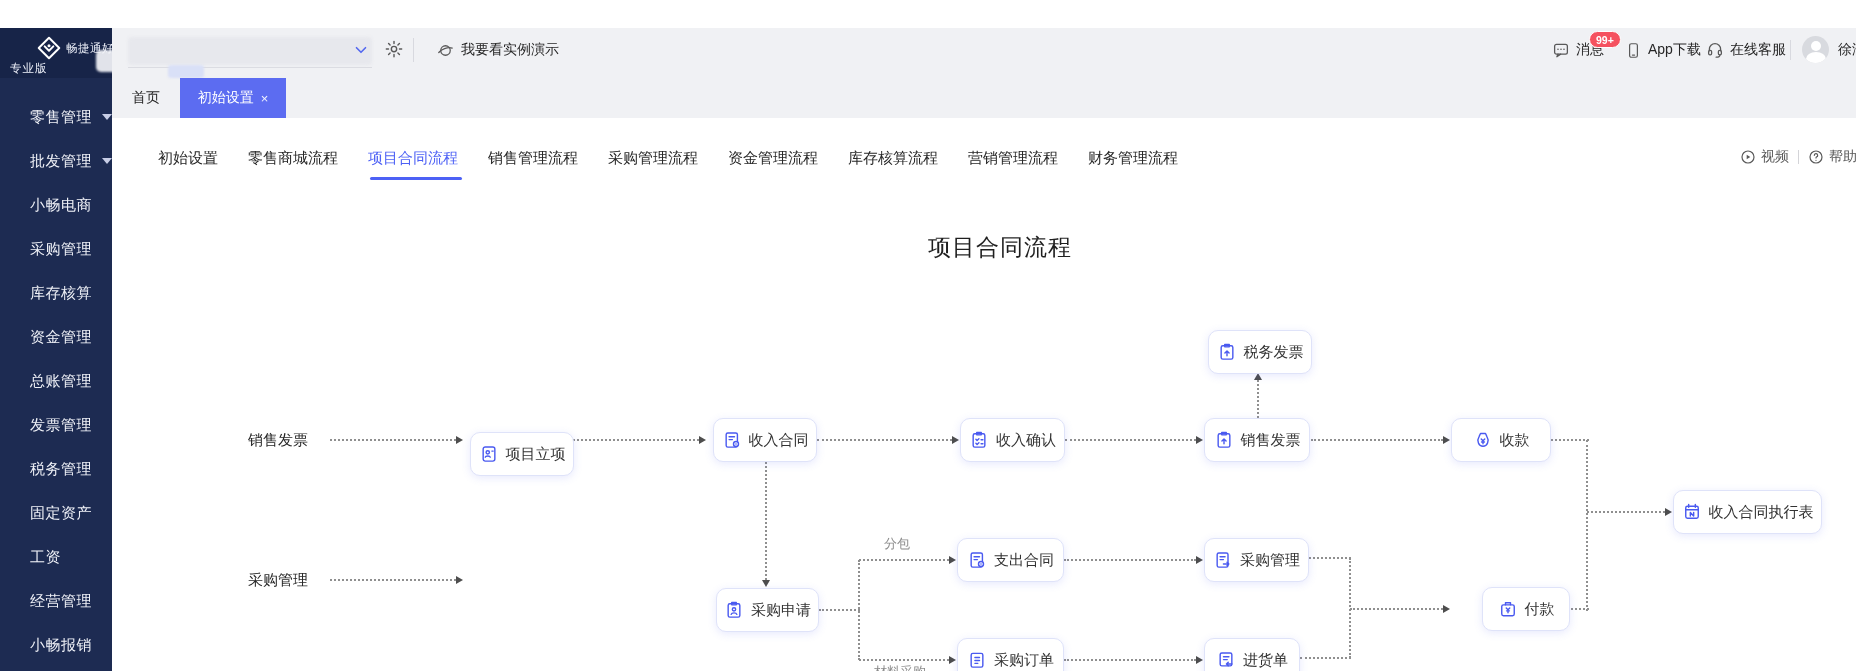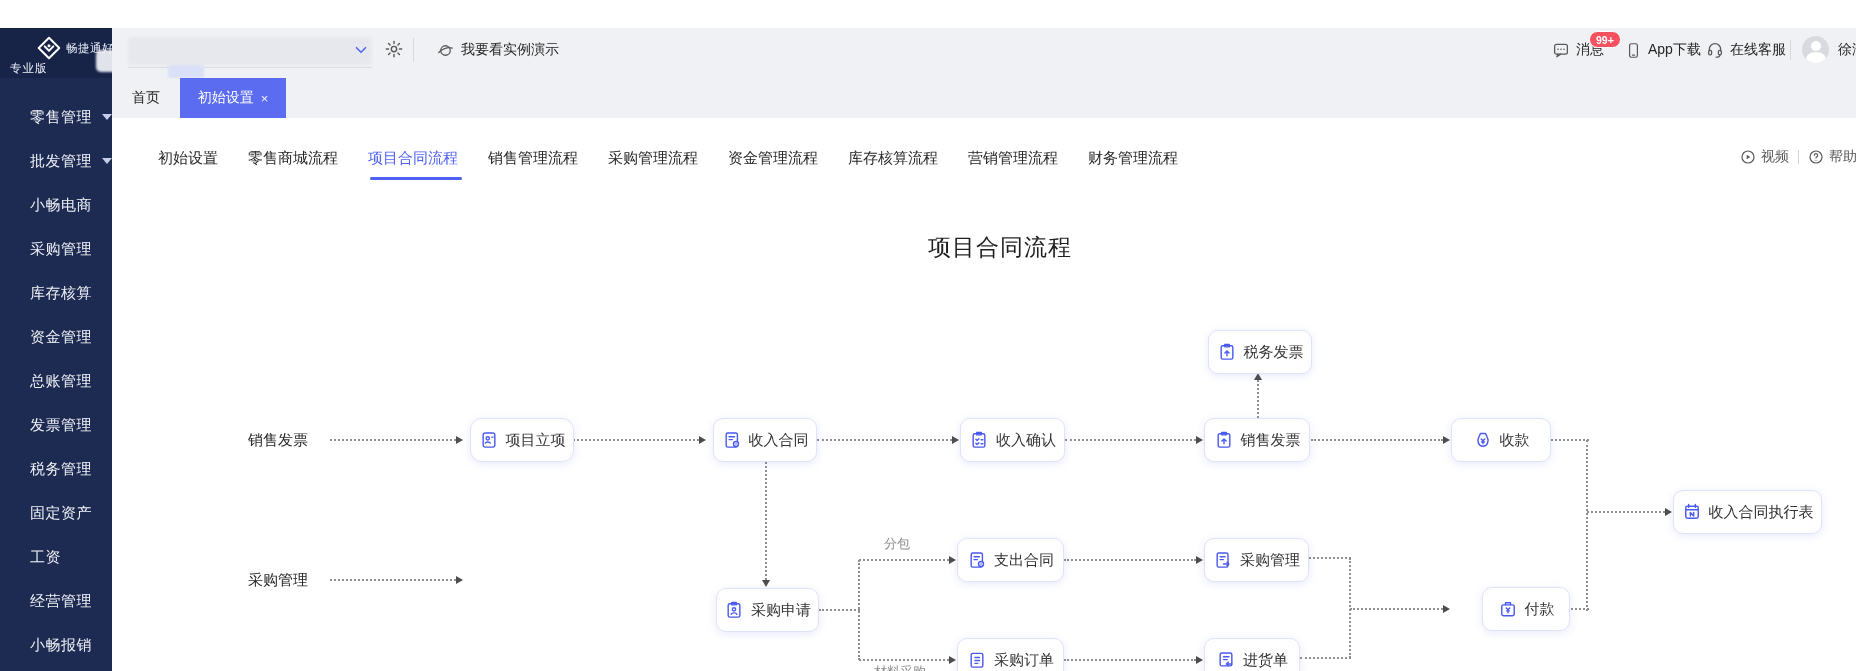--- a/index.html
+++ b/index.html
@@ -275,21 +275,21 @@
       <div class="hline" style="left: 1350px; top: 608px; width: 93px;"></div>
       <div class="arr r" style="left: 1443px; top: 605px;"></div>
       <div class="hline" style="left: 1555px; top: 608px; width: 34px;"></div>
       <div class="vline" style="left: 1586px; top: 440px; height: 171px;"></div>
       <div class="vline" style="left: 765px; top: 462px; height: 118px;"></div>
       <div class="arr d" style="left: 762px; top: 580px;"></div>
       <div class="vline" style="left: 1257px; top: 380px; height: 38px;"></div>
       <div class="arr u" style="left: 1254px; top: 373px;"></div>
       <div class="vline" style="left: 858px; top: 560px; height: 100px;"></div>
       <div class="vline" style="left: 1349px; top: 558px; height: 100px;"></div>
-      <div class="fnode" style="left: 470px; top: 418px; width: 104px; border-radius: 12px;">
+      <div class="fnode" style="left: 470px; top: 432px; width: 104px;">
         <span style="display: inline-flex;">
           <svg width="20" height="20" viewBox="0 0 24 24" fill="none" stroke="#4a5af0" stroke-width="1.7" stroke-linecap="round" stroke-linejoin="round">
             <rect x="5" y="3.5" width="14" height="17" rx="2.5"></rect>
             <circle cx="10.5" cy="10" r="2"></circle>
             <path d="M7.5 15.8c.5-2 5.5-2 6 0"></path>
             <path d="M15.5 8.5h1.5"></path>
           </svg>
         </span>
         <span>项目立项</span>
       </div>

